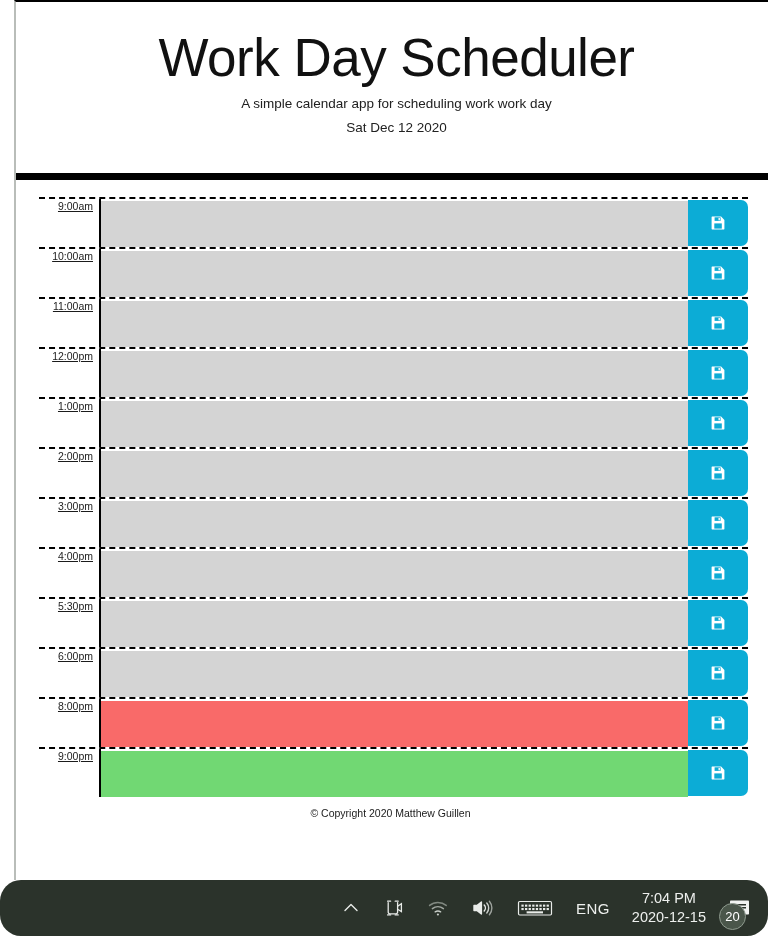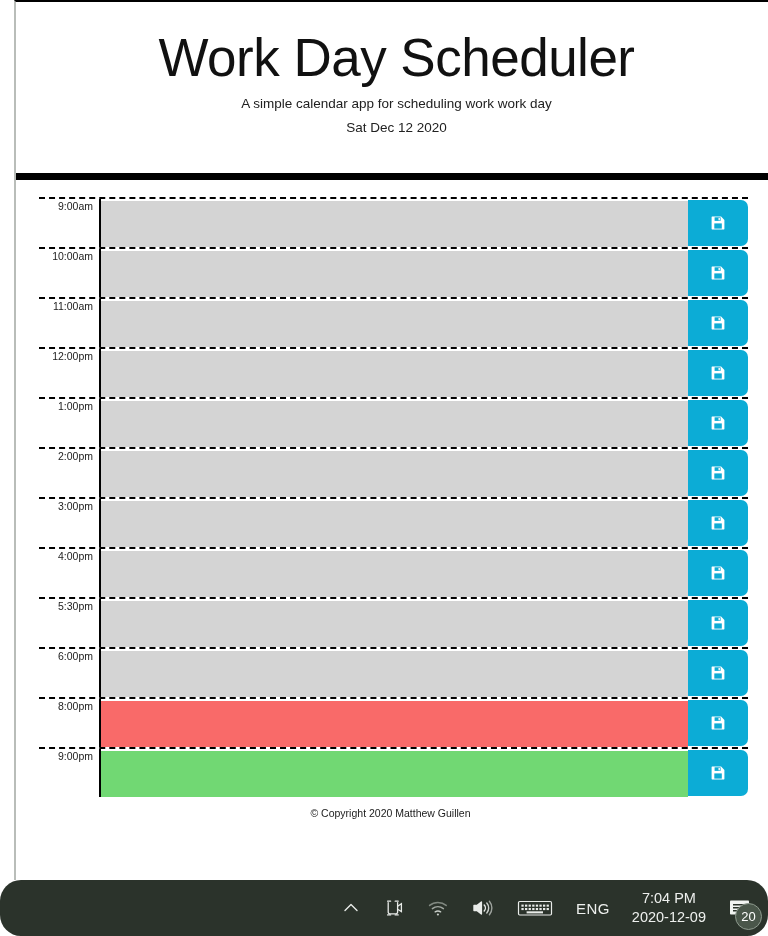--- a/index.html
+++ b/index.html
@@ -72,20 +72,21 @@
   .hour-label {
     flex: 0 0 62px;
     border-right: 2px solid #000000;
     padding: 2px 6px 0 0;
     text-align: right;
     font-size: 10.5px;
     color: #1b1b1b;
     line-height: 1.1;
     background: #ffffff;
     white-space: nowrap;
+    text-decoration: underline;
   }
 
   .description {
     flex: 1 1 auto;
     border: none;
     outline: none;
     resize: none;
     font-family: "Liberation Sans", sans-serif;
     font-size: 12px;
     color: #222222;
@@ -166,21 +167,21 @@
     position: relative;
     width: 48px;
     height: 56px;
     display: flex;
     align-items: center;
     justify-content: center;
     padding: 0;
   }
   .notify-badge {
     position: absolute;
-    right: 2px;
+    right: 18px;
     bottom: 6px;
     width: 27px;
     height: 27px;
     border-radius: 50%;
     background: #4a564a;
     border: 1px solid #8e9a8e;
     color: #ffffff;
     font-size: 13px;
     display: flex;
     align-items: center;
@@ -408,21 +409,21 @@
         <rect x="29.6" y="11.0" width="2.3" height="2.1"></rect>
         <rect x="9.6" y="14.3" width="16.4" height="2.1"></rect>
       </g>
     </svg>
   </div>
 
   <div class="tray-item tray-lang">ENG</div>
 
   <div class="tray-clock">
     <span>7:04 PM</span>
-    <span>2020-12-09</span>
+    <span>2020-12-15</span>
   </div>
 
   <div class="tray-item tray-notify">
     <svg width="26" height="24" viewBox="0 0 26 24">
       <rect x="3" y="4.5" width="19" height="14" rx="0.8" fill="#f2f4f2"></rect>
       <rect x="6.0" y="8.0" width="13" height="1.5" fill="#2b332b"></rect>
       <rect x="6.0" y="11.0" width="13" height="1.5" fill="#2b332b"></rect>
       <rect x="6.0" y="14.0" width="8" height="1.5" fill="#2b332b"></rect>
     </svg>
     <span class="notify-badge">20</span>

